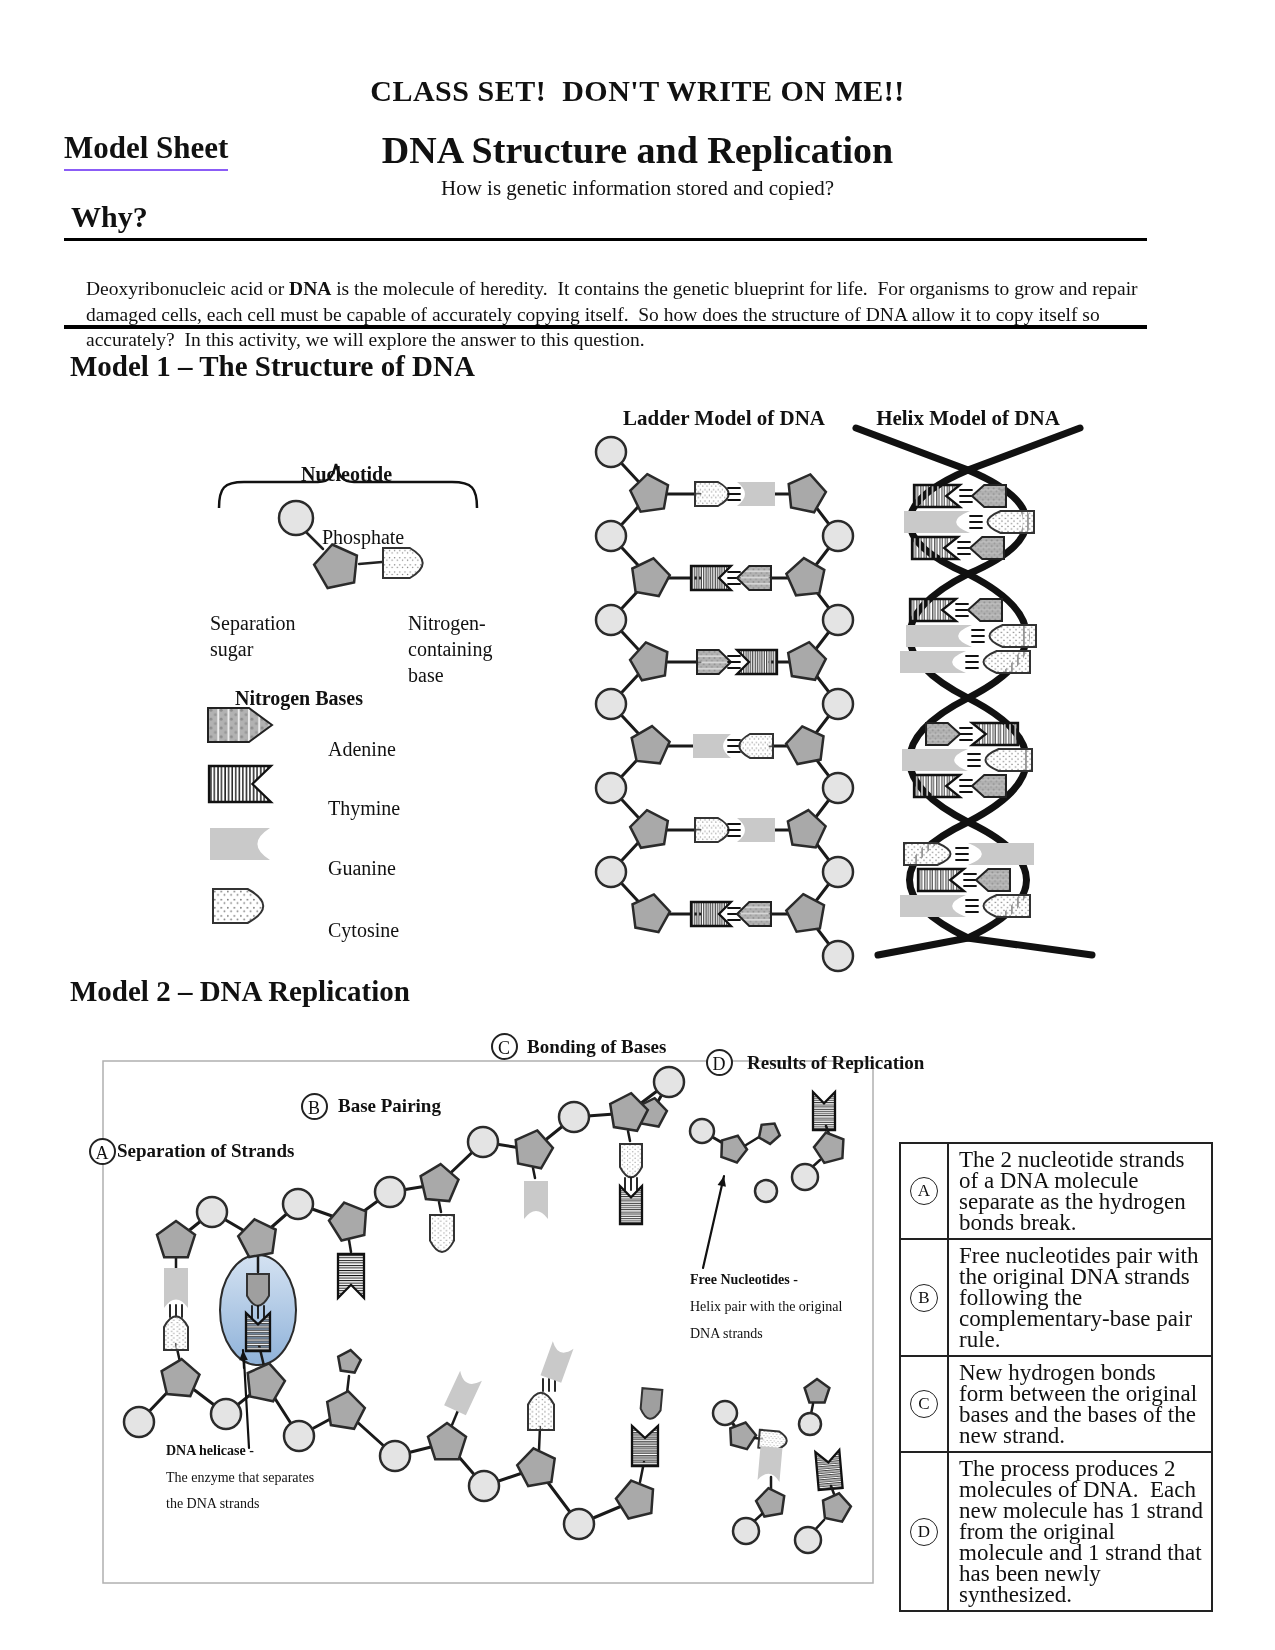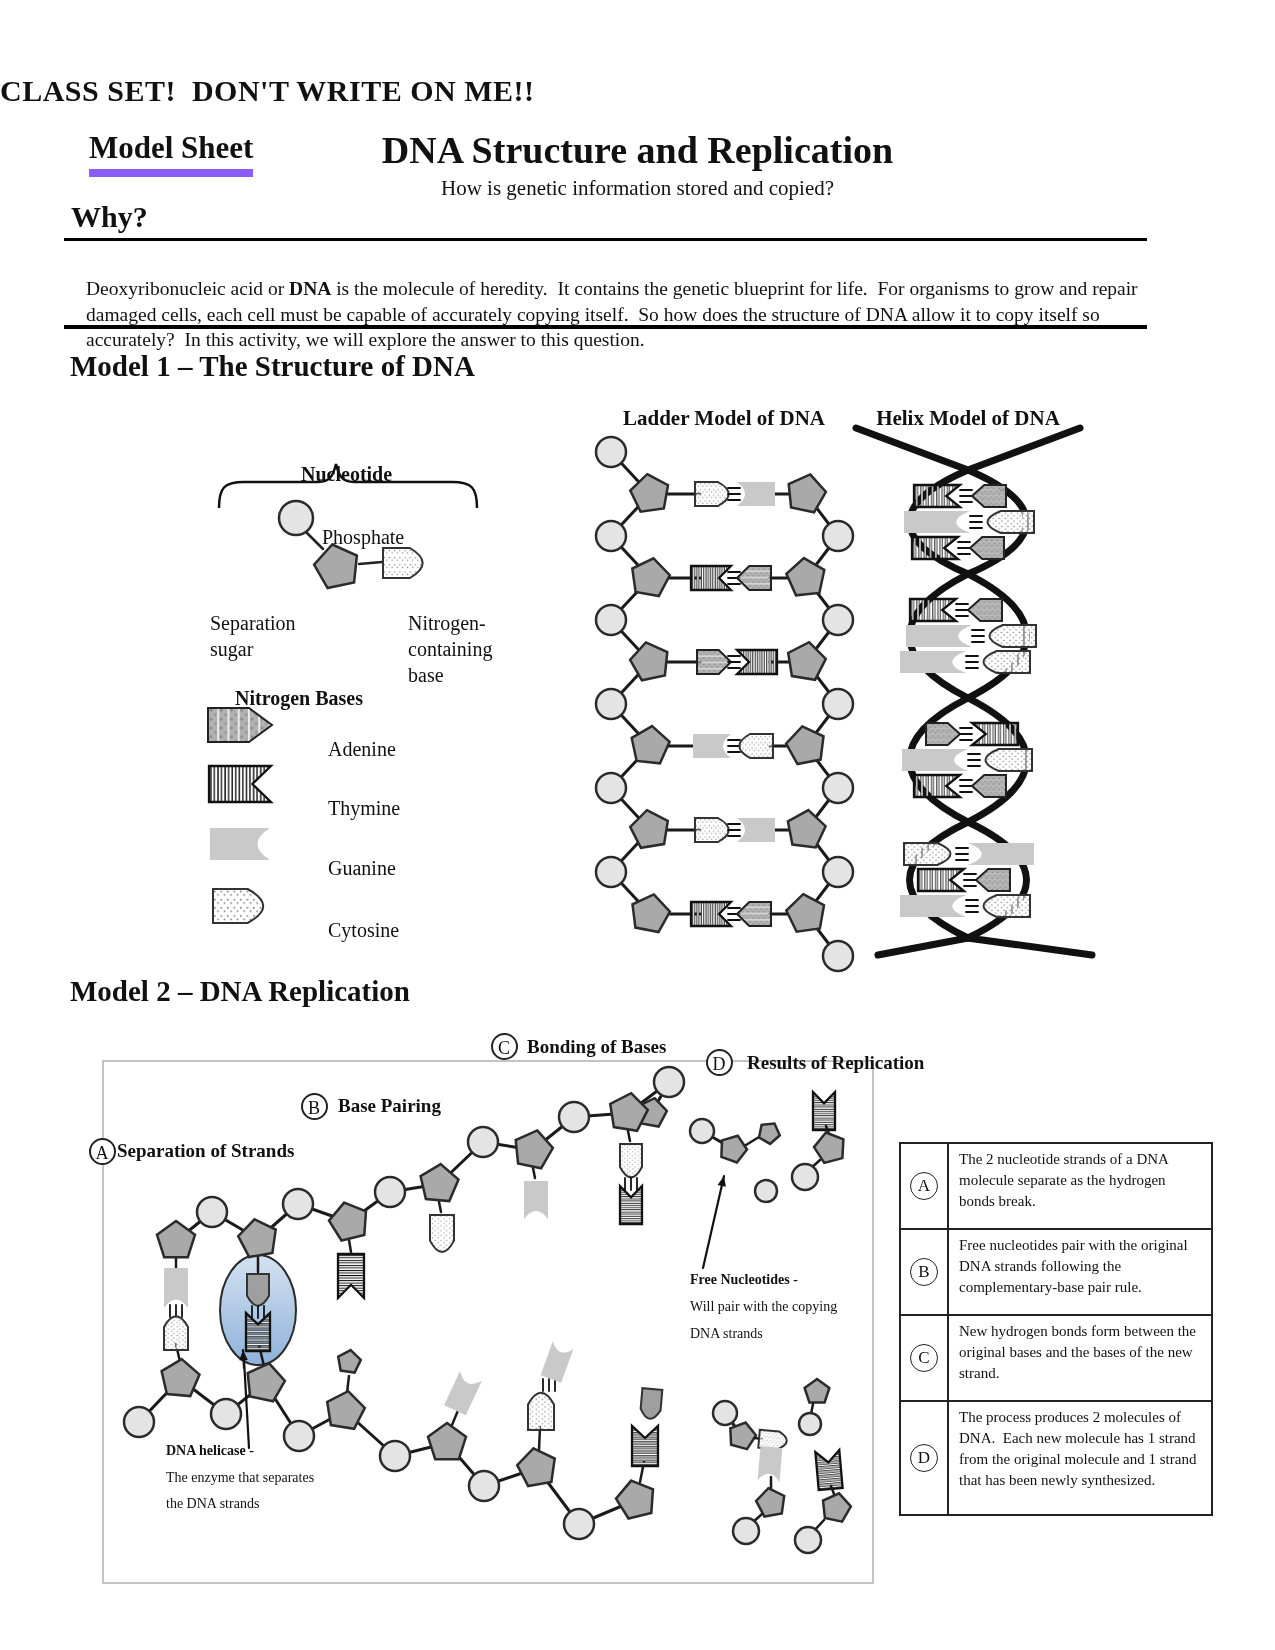--- a/index.html
+++ b/index.html
@@ -1,22 +1,22 @@
 <!DOCTYPE html>
 <html><head>
 <meta charset="utf-8">
 <style>
   html,body{margin:0;padding:0;background:#888;}
   .page{position:relative;width:1275px;height:1650px;background:#ffffff;margin:0 auto;
         font-family:"Liberation Serif","DejaVu Serif",serif;color:#111;overflow:hidden;}
   .abs{position:absolute;}
   .pre{white-space:pre-wrap;}
   #diagram-svg{position:absolute;left:0;top:0;width:1275px;height:1650px;}
-  .banner{left:0;top:74px;width:100%;text-align:left;font-size:30px;font-weight:bold;letter-spacing:.5px;}
-  .doc-label{left:89px;top:130px;font-size:31px;font-weight:bold;border-bottom:8px solid #8b5cf6;padding-bottom:3px;}
+  .banner{left:0;top:74px;width:100%;text-align:center;font-size:30px;font-weight:bold;letter-spacing:.5px;}
+  .doc-label{left:64px;top:130px;font-size:31px;font-weight:bold;border-bottom:2px solid #8b5cf6;padding-bottom:3px;}
   .main-title{left:0;top:128px;width:100%;text-align:center;font-size:38px;font-weight:bold;}
   .subtitle{left:0;top:176px;width:100%;text-align:center;font-size:21px;}
   .why-heading{left:71px;top:200px;font-size:30px;font-weight:bold;}
   .rule{background:#000;}
   .rule1{left:64px;top:238px;width:1083px;height:3px;}
   .rule2{left:64px;top:325px;width:1083px;height:4px;}
   .why-text{left:70px;top:260px;width:1082px;font-size:19.5px;line-height:25.5px;margin:16px;}
   .m-heading{font-size:29px;font-weight:bold;}
   .m1-heading{left:70px;top:350px;}
   .m2-heading{left:70px;top:975px;}
@@ -26,21 +26,21 @@
   .callout-circle{width:27px;height:27px;border:2px solid #222;border-radius:50%;background:#fff;
       text-align:center;line-height:26px;font-size:18px;box-sizing:border-box;}
   .callout-label{font-size:19px;font-weight:bold;white-space:nowrap;}
   .fig-label{font-size:14px;line-height:27px;white-space:nowrap;}
   .table-box{left:899px;top:1142px;width:314px;border:2px solid #222;box-sizing:border-box;background:#fff;}
   .t-row{display:flex;border-bottom:2px solid #222;}
   .t-row:last-child{border-bottom:none;}
   .t-letter{width:46px;border-right:2px solid #222;display:flex;align-items:center;justify-content:center;flex:none;}
   .t-letter span{display:inline-block;width:26px;height:26px;border:1.5px solid #222;border-radius:50%;
       text-align:center;line-height:25px;font-size:17px;}
-  .t-text{padding:5px 8px 16px 10px;font-size:15px;line-height:21px;border-radius:31px;}
+  .t-text{padding:5px 8px 5px 10px;font-size:23px;line-height:21px;border-radius:31px;}
 </style>
 </head>
 <body>
 
 <div class="page">
 
   <svg id="diagram-svg" viewBox="0 0 1275 1650">
       <defs>
         <pattern id="patT" patternUnits="objectBoundingBox" width="0.115" height="1" viewBox="0 0 4 30">
           <rect x="0" y="0" width="4" height="30" fill="#111111"></rect>
@@ -511,21 +511,21 @@
       <div class="abs callout-label" style="left: 117px; top: 1140px;">Separation of Strands</div>
       <div class="abs callout-circle" style="left: 300.5px; top: 1092.5px;">B</div>
       <div class="abs callout-label" style="left: 338px; top: 1095px;">Base Pairing</div>
       <div class="abs callout-circle" style="left: 490.5px; top: 1032.5px;">C</div>
       <div class="abs callout-label" style="left: 527px; top: 1036px;">Bonding of Bases</div>
       <div class="abs callout-circle" style="left: 705.5px; top: 1048.5px;">D</div>
       <div class="abs callout-label" style="left: 747px; top: 1052px;">Results of Replication</div>
     </div>
 
   <div class="abs fig-label bold" style="left:690px;top:1266px;">Free Nucleotides -</div>
-  <div class="abs fig-label" style="left:690px;top:1293px;">Will pair with the copying</div>
+  <div class="abs fig-label" style="left:690px;top:1293px;">Helix pair with the original</div>
   <div class="abs fig-label" style="left:690px;top:1320px;">DNA strands</div>
 
   <div class="abs fig-label bold" style="left:166px;top:1437px;">DNA helicase -</div>
   <div class="abs fig-label" style="left:166px;top:1464px;">The enzyme that separates</div>
   <div class="abs fig-label" style="left:166px;top:1490px;">the DNA strands</div>
 
   <div class="abs table-box" id="desc-table">
       <div class="t-row" style="min-height: 69px;">
         <div class="t-letter">
           <span>A</span>

